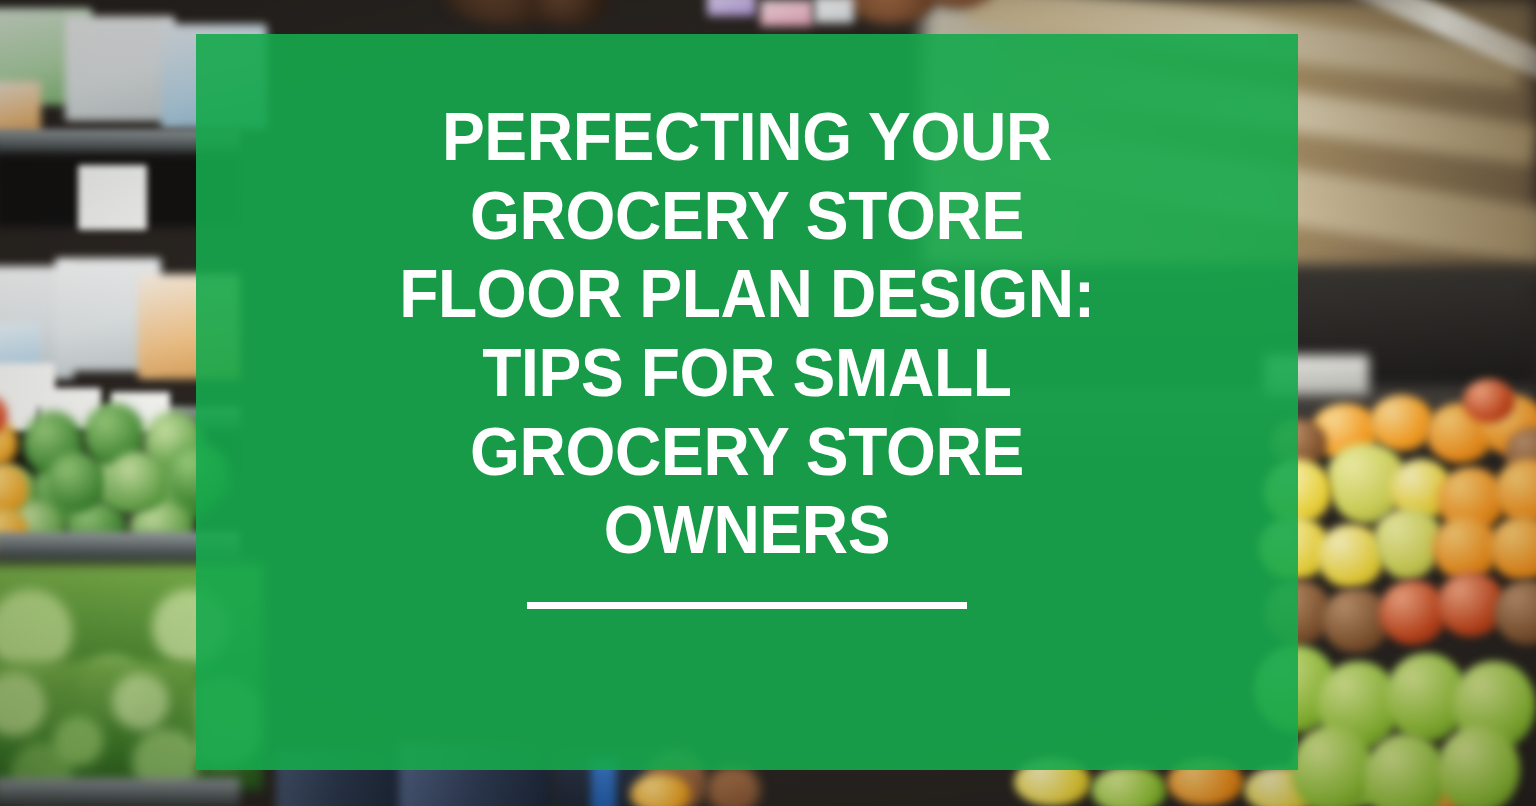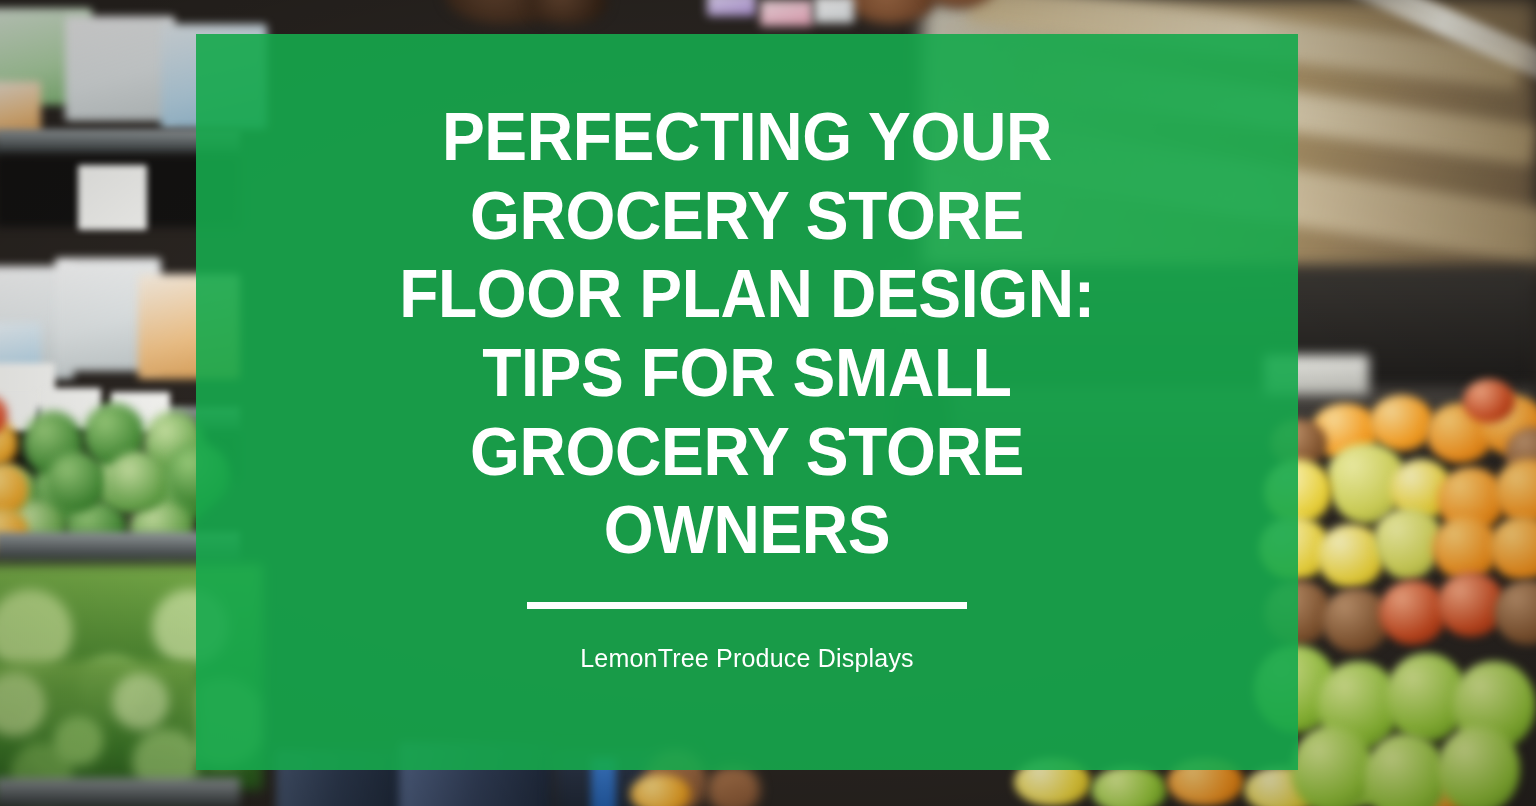--- a/index.html
+++ b/index.html
@@ -361,16 +361,15 @@
       <span class="title-line">PERFECTING YOUR</span>
       <span class="title-line">GROCERY STORE</span>
       <span class="title-line">FLOOR PLAN DESIGN:</span>
       <span class="title-line">TIPS FOR SMALL</span>
       <span class="title-line">GROCERY STORE</span>
       <span class="title-line">OWNERS</span>
     </h1>
 
     <div class="divider"></div>
 
-    <div class="subtitle">LemonTree Produce Displays</div>
   </div>
 
 </div>
 
 </body></html>

